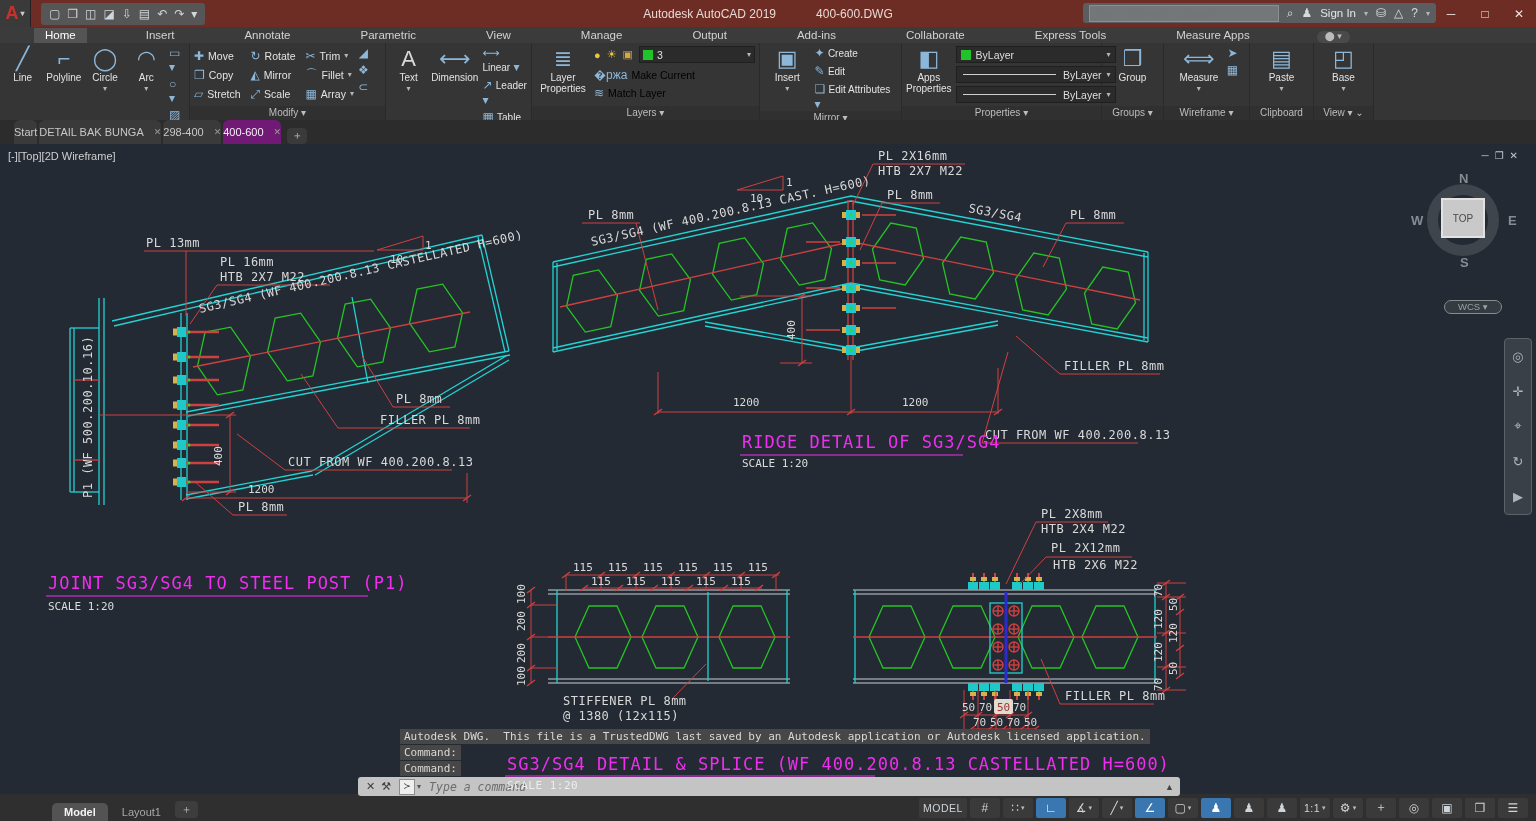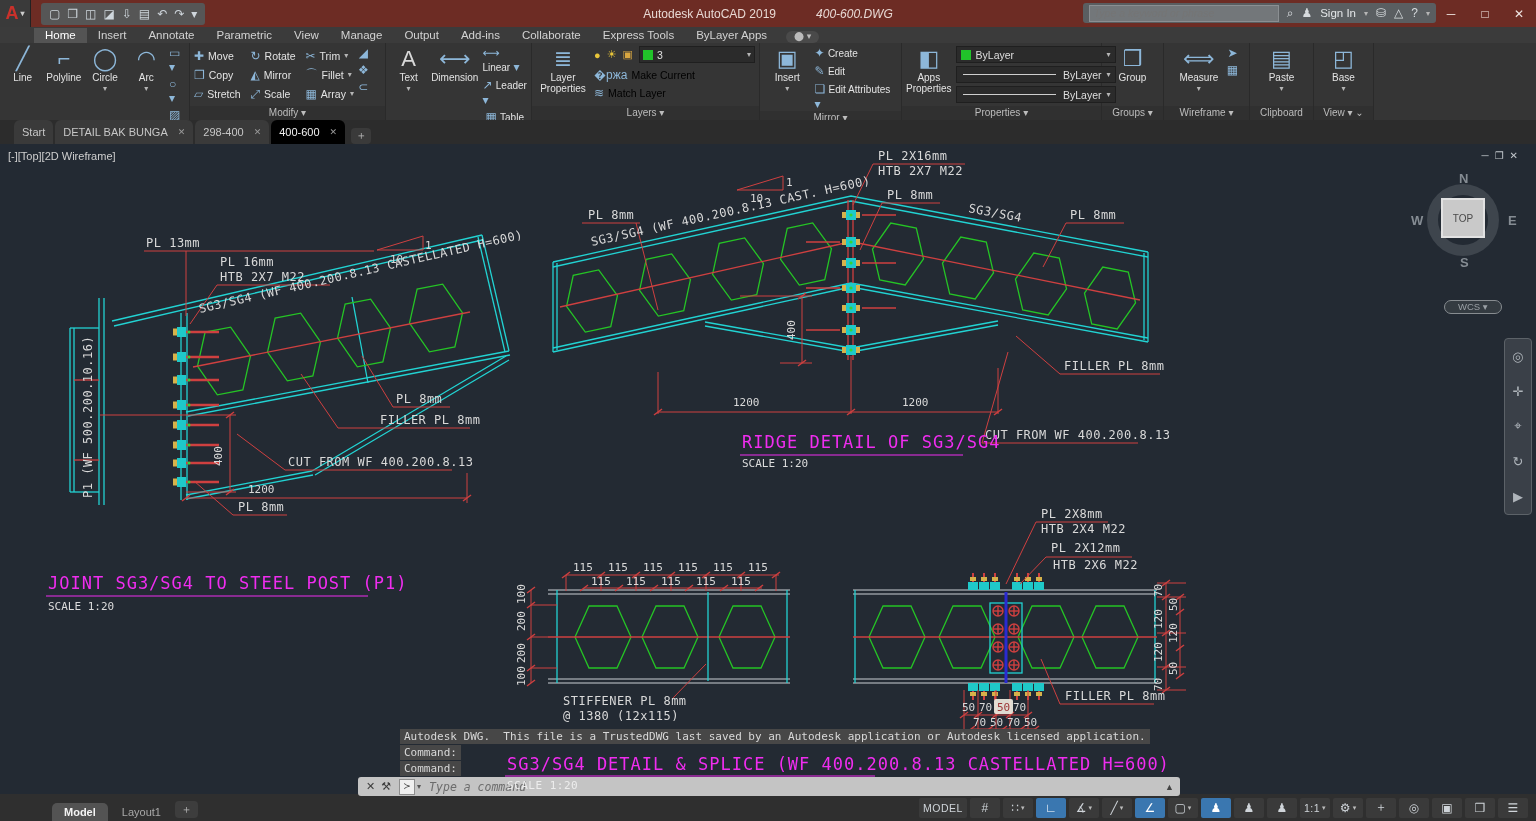--- a/index.html
+++ b/index.html
@@ -4,29 +4,29 @@
 <style>
   html,body{margin:0;padding:0;background:#111;}
   .app{position:relative;width:1536px;height:821px;overflow:hidden;font-family:"Liberation Sans",sans-serif;background:#2e2e2e;user-select:none;}
   
   .titlebar{position:absolute;left:0;top:0;width:1536px;height:27px;background:#6d2c24;display:flex;align-items:center;}
   .logo{width:30px;height:27px;background:#3a3a3a;display:flex;align-items:center;justify-content:center;font-weight:bold;font-size:18px;color:#c9312b;border-right:1px solid #222;}
   .logo-arrow{color:#ccc;font-size:8px;margin-left:2px;}
   .qat{display:flex;align-items:center;gap:7px;margin-left:10px;background:#565656;border-radius:3px;padding:2px 8px;height:18px;}
   .qat span{color:#cfd6dc;font-size:12px;line-height:14px;}
   .tb-title{position:absolute;left:0;right:0;text-align:center;color:#e8d9d4;font-size:12px;pointer-events:none;}
-  .tb-title b{font-weight:normal;margin-left:40px;font-style:italic;}
+  .tb-title b{font-weight:normal;margin-left:40px;}
   .tb-right{position:absolute;right:100px;top:3px;display:flex;align-items:center;background:#5a5e61;border-radius:3px;height:20px;padding:0 6px;gap:8px;}
   .searchbox{width:180px;height:15px;background:#73777a;border:1px solid #8b8f92;color:#c9cdd0;font-size:10.5px;font-style:italic;padding:0 4px;}
   .tb-ico{color:#d6dadd;font-size:12px;}
   .signin{color:#e3e6e8;font-size:11.5px;}
   .winbtns{position:absolute;right:0;top:0;display:flex;height:27px;}
   .winbtns div{width:34px;display:flex;align-items:center;justify-content:center;color:#f0e6e3;font-size:12px;}
   
-  .rtabs{position:absolute;left:0;top:27px;width:1536px;height:16px;background:#3b3b3b;display:flex;align-items:flex-end;padding-left:34px;box-sizing:border-box;}
+  .rtabs{position:absolute;left:0;top:27px;width:1536px;height:16px;background:#3b3b3b;display:flex;align-items:flex-end;padding-left:34px;box-sizing:border-box;gap:48px;}
   .rtab{padding:1px 11px 2px;font-size:11.5px;color:#d2d2d2;}
   .rtab.active{background:#545454;color:#fff;}
   .rtab-pill{margin-left:8px;background:#4a4a4a;border-radius:7px;color:#bbb;font-size:9px;padding:0 8px 2px;}
   
   .ribbon{position:absolute;left:0;top:43px;width:1536px;height:77px;background:#353535;display:flex;}
   .panel{height:77px;border-right:1px solid #2a2a2a;display:flex;flex-direction:column;box-sizing:border-box;}
   .panel-body{flex:1;display:flex;align-items:flex-start;padding:3px 4px 0;gap:4px;}
   .panel-name{height:14px;text-align:center;color:#bdbdbd;font-size:10px;line-height:13px;background:#303030;}
   .bigbtn{display:flex;flex-direction:column;align-items:center;width:48px;color:#e3e3e3;font-size:10px;text-align:center;line-height:11px;}
   .bigbtn .ico{font-size:22px;line-height:26px;color:#8db7d9;}
@@ -35,22 +35,22 @@
   .sg-item{display:flex;align-items:center;gap:4px;white-space:nowrap;}
   .sg-item .ico{color:#8db7d9;font-size:12px;}
   .icocol{display:flex;flex-direction:column;gap:3px;align-items:center;}
   .icocol span{color:#8db7d9;font-size:12px;line-height:14px;}
   .ldrop{display:flex;align-items:center;background:#2b2b2b;border:1px solid #1f1f1f;height:15px;font-size:10.5px;color:#e0e0e0;padding:0 3px;gap:4px;}
   .sw{width:10px;height:10px;background:#21c32a;display:inline-block;}
   .pdrop{display:flex;align-items:center;background:#2b2b2b;border:1px solid #1f1f1f;height:15px;width:150px;font-size:10.5px;color:#dedede;padding:0 4px;gap:5px;margin-bottom:3px;}
   .pline{flex:1;border-top:1px solid #cfcfcf;margin:0 2px;}
   
   .ftabs{position:absolute;left:0;top:120px;width:1536px;height:24px;background:#2c2c2c;display:flex;align-items:flex-end;padding-left:14px;box-sizing:border-box;}
-  .ftab{height:24px;display:flex;align-items:center;padding:0 8px;margin-right:2px;font-size:11px;color:#c7c7c7;background:#3a3a3a;border-radius:6px 6px 0 0;gap:10px;text-align:center;}
-  .ftab.active{background:#000000;color:#f2f2f2;}
+  .ftab{height:24px;display:flex;align-items:center;padding:0 0;margin-right:2px;font-size:11px;color:#c7c7c7;background:#3a3a3a;border-radius:6px 6px 0 0;gap:10px;text-align:center;}
+  .ftab.active{background:#701a75;color:#f2f2f2;}
   .ftab .x{color:#9a9a9a;font-size:9px;}
   .ftab-add{width:20px;height:16px;background:#3a3a3a;border-radius:4px;color:#bbb;text-align:center;line-height:15px;font-size:11px;margin-left:4px;}
   
   .canvas{position:absolute;left:0;top:144px;width:1536px;height:650px;background:#232a33;border-bottom:2px solid #5a241d;}
   .canvas svg{position:absolute;left:0;top:0;}
   .vplabel{position:absolute;left:8px;top:6px;color:#cfcfcf;font-size:11px;font-family:"Liberation Sans",sans-serif;z-index:3;}
   .vpwin{position:absolute;right:12px;top:6px;color:#c2c7cc;font-size:10px;letter-spacing:6px;z-index:3;}
   .viewcube{position:absolute;left:1420px;top:33px;width:86px;height:86px;z-index:3;}
   .vc-ring{position:absolute;left:7px;top:7px;width:72px;height:72px;border:11px solid #3e454d;border-radius:50%;box-sizing:border-box;}
   .vc-top{position:absolute;left:21px;top:21px;width:44px;height:40px;background:#c9c9c9;border:2px solid #e2e2e2;box-sizing:border-box;display:flex;align-items:center;justify-content:center;font-size:10px;color:#4a4a4a;}
@@ -123,21 +123,21 @@
     <div class="rtab active">Home</div>
     <div class="rtab">Insert</div>
     <div class="rtab">Annotate</div>
     <div class="rtab">Parametric</div>
     <div class="rtab">View</div>
     <div class="rtab">Manage</div>
     <div class="rtab">Output</div>
     <div class="rtab">Add-ins</div>
     <div class="rtab">Collaborate</div>
     <div class="rtab">Express Tools</div>
-    <div class="rtab">ByLayer Apps</div>
+    <div class="rtab">Measure Apps</div>
     <div class="rtab-pill">⬤ ▾</div>
   </div>
 
   <div class="ribbon">
     <div class="panel" style="width:190px">
       <div class="panel-body">
         <div class="bigbtn">
             <span class="ico">╱</span>
             <span>Line</span>
           </div>
@@ -218,21 +218,21 @@
       <div class="panel-body">
         <div class="bigbtn">
             <span class="ico" style="color:#d8d8d8">A</span>
             <span>Text</span>
             <span class="caret">▾</span>
           </div>
         <div class="bigbtn" style="width:56px">
             <span class="ico">⟷</span>
             <span>Dimension</span>
           </div>
-        <div class="icocol" style="align-items:center">
+        <div class="icocol" style="align-items:flex-start">
           <span>⟷ <i style="font-style:normal;color:#e3e3e3;font-size:10px">Linear</i> ▾</span>
           <span>↗ <i style="font-style:normal;color:#e3e3e3;font-size:10px">Leader</i> ▾</span>
           <span>▦ <i style="font-style:normal;color:#e3e3e3;font-size:10px">Table</i></span>
         </div>
       </div>
       <div class="panel-name"><span>Annotation</span> ▾</div>
     </div>
     <div class="panel" style="width:228px">
       <div class="panel-body">
         <div class="bigbtn" style="width:54px">

